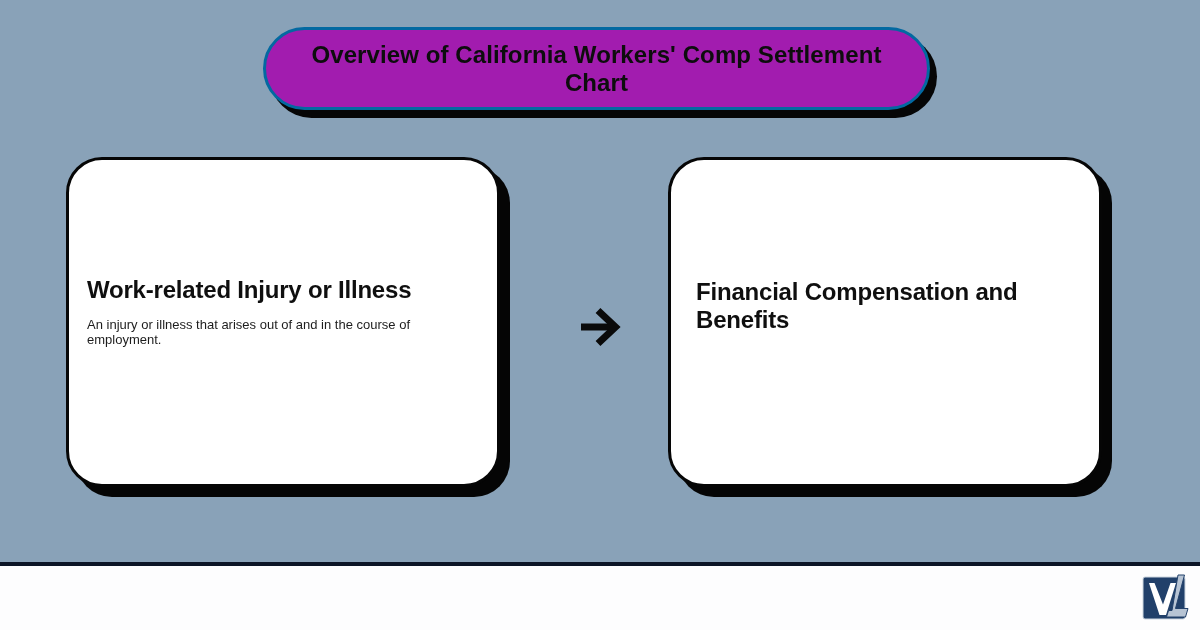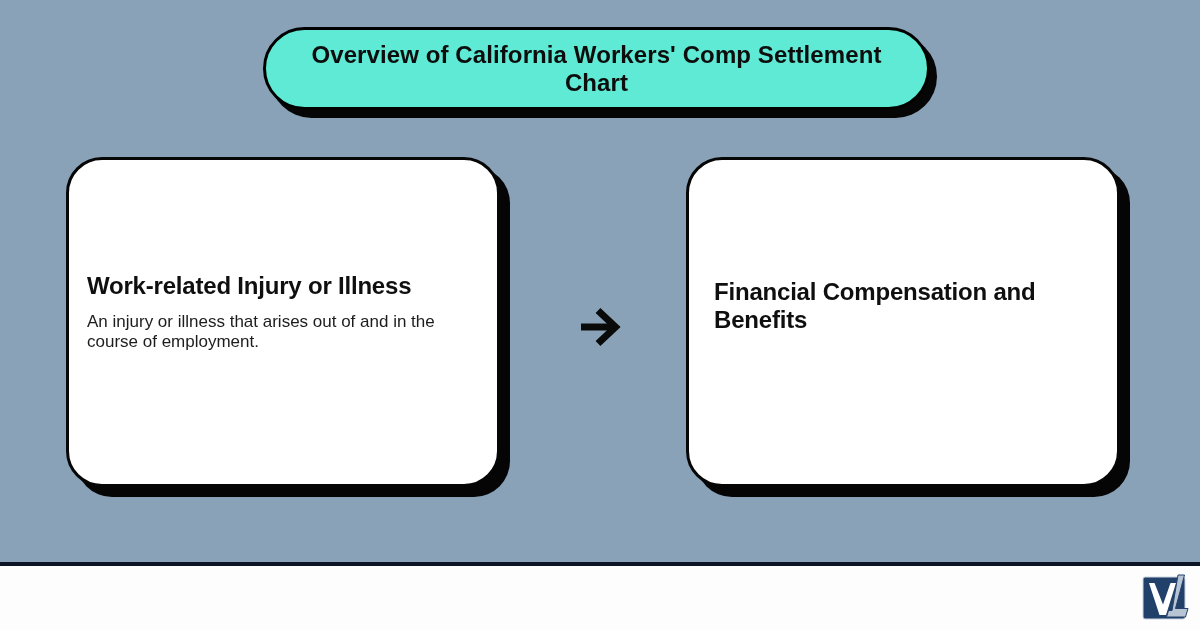--- a/index.html
+++ b/index.html
@@ -8,22 +8,22 @@
     background:#89a2b8;
     font-family:"Liberation Sans", sans-serif;
     position:relative; overflow:hidden;
   }
   .canvas { position:absolute; inset:0; }
 
   
   .title-pill {
     position:absolute; left:263px; top:27px;
     width:667px; height:83px; box-sizing:border-box;
-    background:#5eead4;
-    border:3px solid #000000;
+    background:#a21caf;
+    border:3px solid #0369a1;
     border-radius:44px;
     box-shadow:7px 8px 0 #060606;
     display:flex; align-items:center; justify-content:center;
     text-align:center;
   }
   .title-pill .title-text {
     display:block; padding:0 42px;
     font-size:24px; font-weight:bold; color:#0d0d0d;
     line-height:1.15; letter-spacing:0.1px;
   }
@@ -33,29 +33,29 @@
     position:absolute; top:157px;
     width:434px; height:330px; box-sizing:border-box;
     background:#ffffff;
     border:3px solid #060606;
     border-radius:36px;
     box-shadow:10px 10px 0 #050505;
     display:flex; flex-direction:column; justify-content:center;
     padding:0 18px 20px 18px;
   }
   .card.left  { left:66px; }
-  .card.right { left:686px; padding-left:25px; }
+  .card.right { left:668px; padding-left:25px; }
   .card h2 {
     margin:0 0 13px 0;
     font-size:24px; font-weight:bold; color:#0f0f0f;
     line-height:1.15; letter-spacing:-0.2px;
   }
   .card p {
     margin:0;
-    font-size:17px; color:#1d1d1d; line-height:1.18;
+    font-size:13px; color:#1d1d1d; line-height:1.18;
   }
 
   
   .arrow {
     position:absolute; left:578px; top:304px;
     width:46px; height:46px;
   }
 
   
   .footer {

